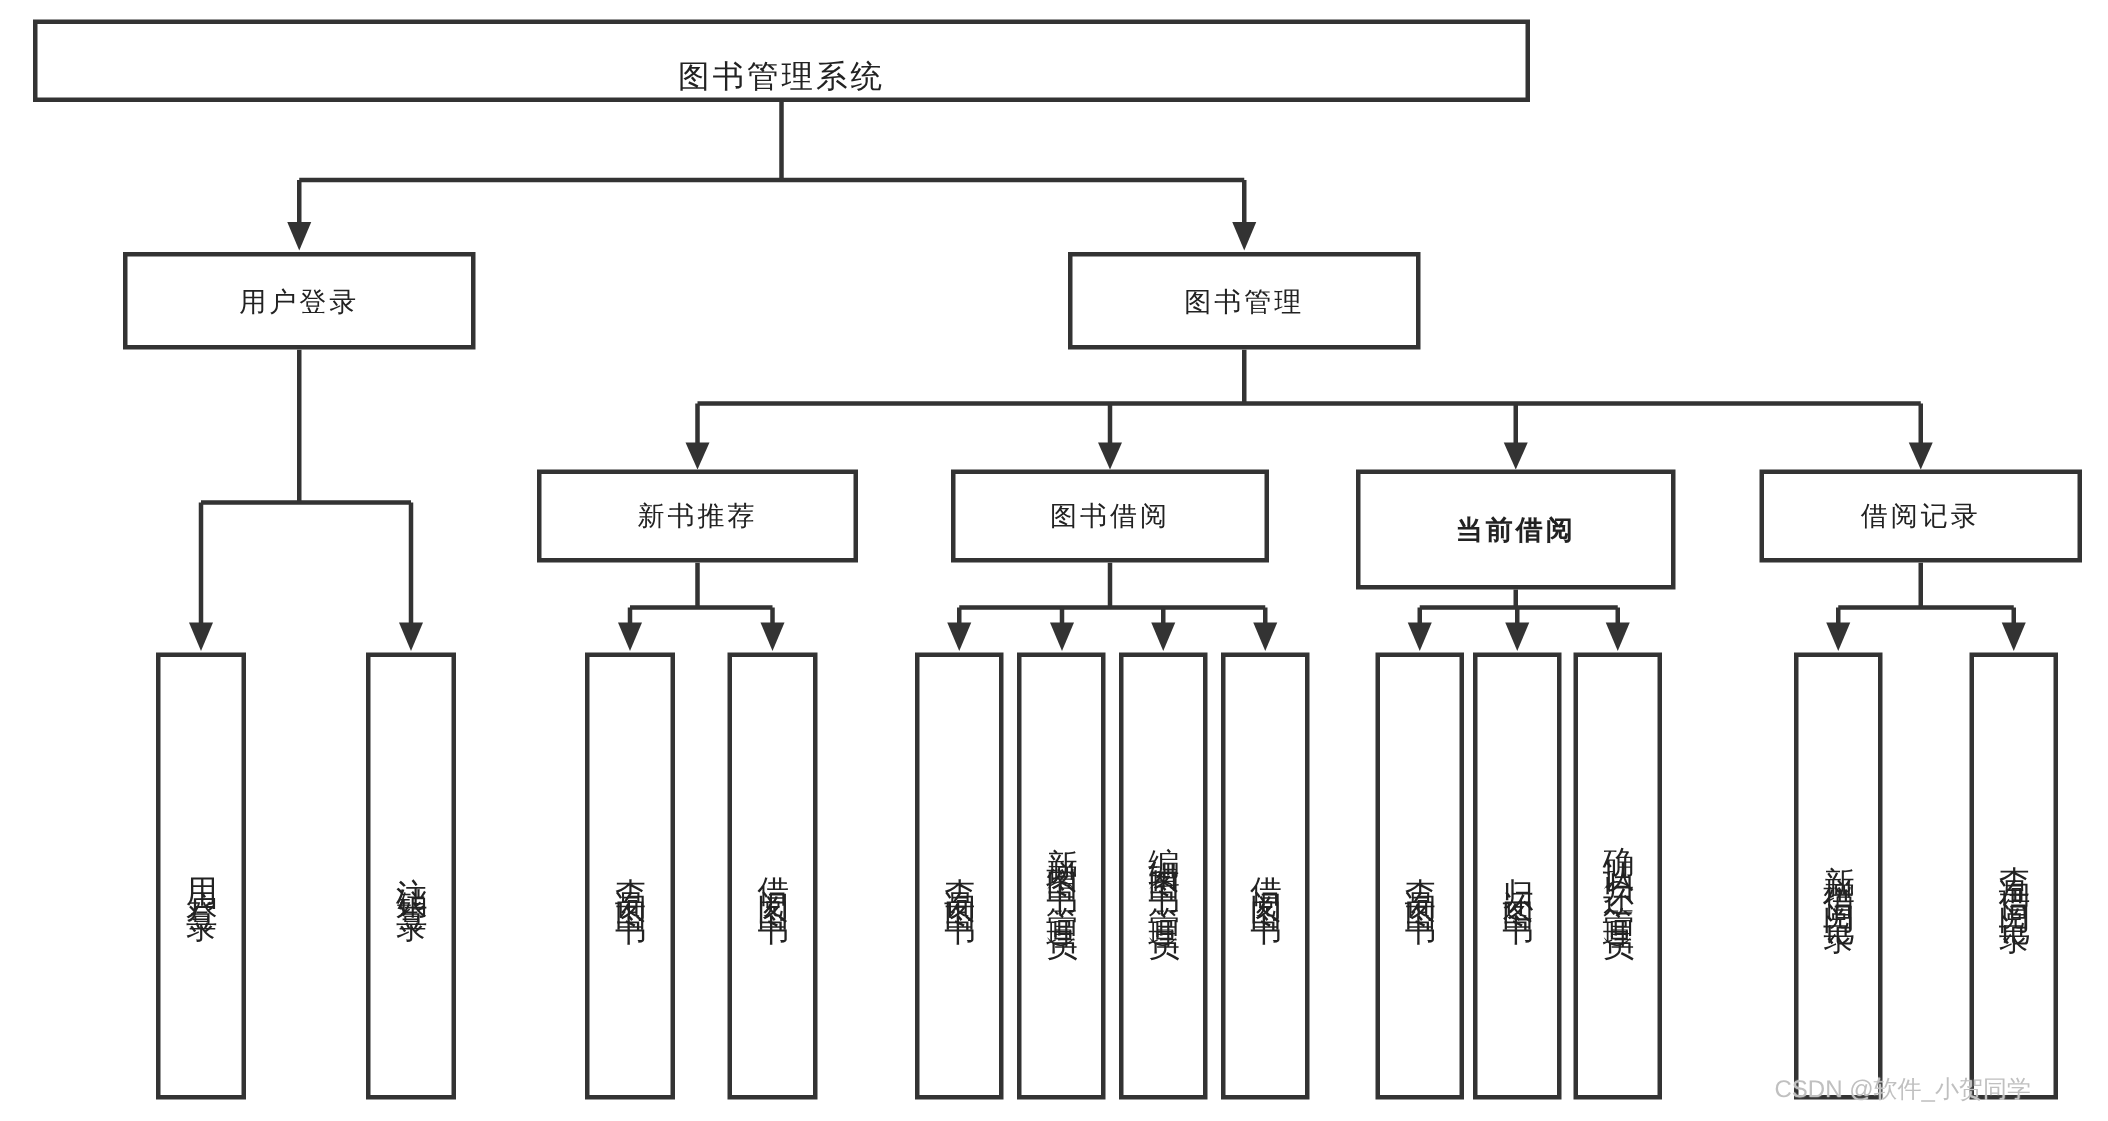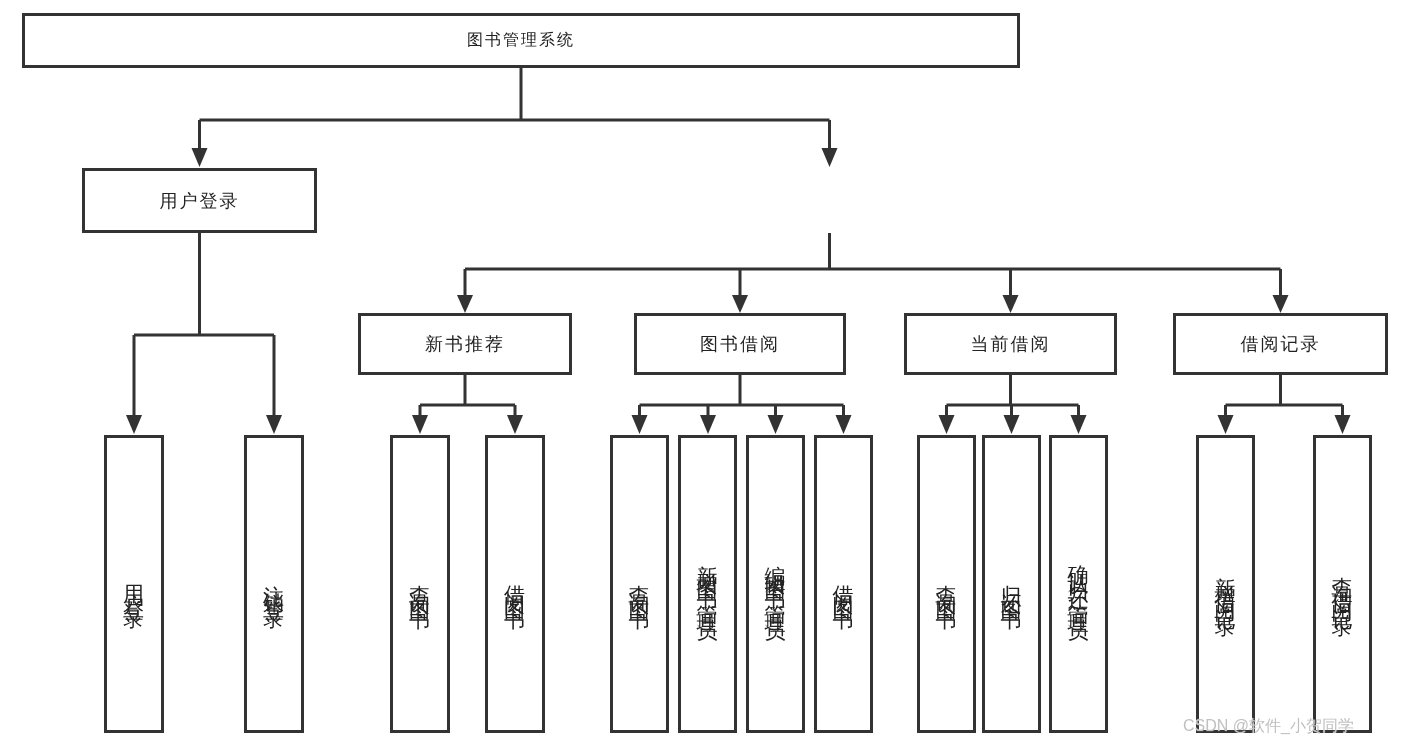--- a/index.html
+++ b/index.html
@@ -31,21 +31,22 @@
     align-items: center;
     justify-content: center;
     z-index: 1;
   }
   .hbox {
     font-size: 18px;
     letter-spacing: 2px;
     white-space: nowrap;
   }
   .rootbox {
-    font-size: 16px;
+    font-size: 21px;
+    align-items: flex-end;
   }
   .vbox {
     width: 60px;
     top: 435px;
     height: 298px;
   }
   .vbox .vtext {
     writing-mode: vertical-lr;
     text-orientation: mixed;
     font-size: 21px;
@@ -125,28 +126,31 @@
     </g>
   </svg>
 
   <div class="node hbox rootbox" style="left:22px; top:13px; width:998px; height:55px;">
     <span>图书管理系统</span>
   </div>
 
   <div class="node hbox" style="left:82px; top:168px; width:235px; height:65px;">
     <span>用户登录</span>
   </div>
+  <div class="node hbox" style="left:712px; top:168px; width:235px; height:65px;">
+    <span>图书管理</span>
+  </div>
 
   <div class="node hbox" style="left:634px; top:313px; width:212px; height:62px;">
     <span>图书借阅</span>
   </div>
   <div class="node hbox" style="left:358px; top:313px; width:214px; height:62px;">
     <span>新书推荐</span>
   </div>
-  <div class="node hbox" style="left:904px; top:313px; width:213px; height:62px;">
+  <div class="node hbox" style="left:904px; top:313px; width:213px; height:80px;font-weight:bold;">
     <span>当前借阅</span>
   </div>
   <div class="node hbox" style="left:1173px; top:313px; width:215px; height:62px;">
     <span>借阅记录</span>
   </div>
 
   <div class="node vbox" style="left:104px;">
     <span class="vtext">用户登录</span>
   </div>
   <div class="node vbox" style="left:244px;">

